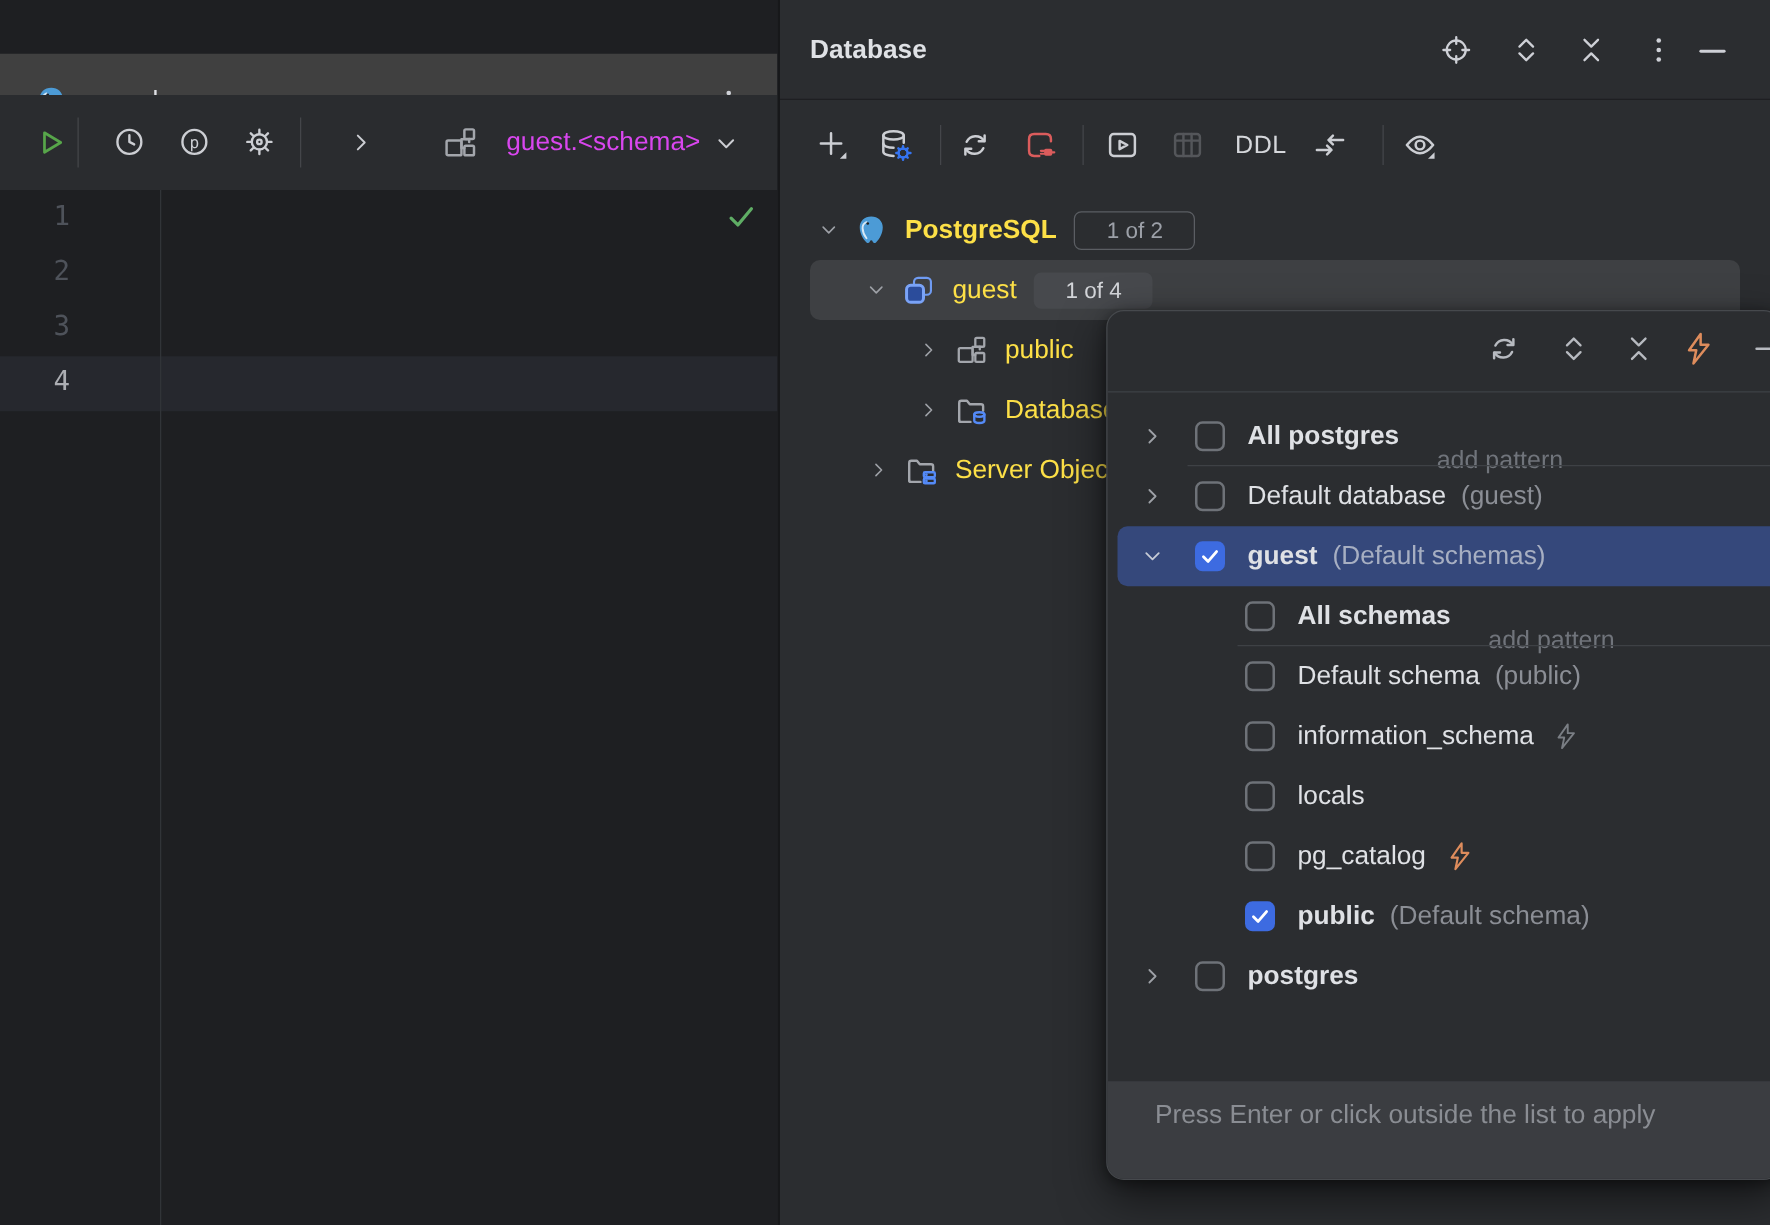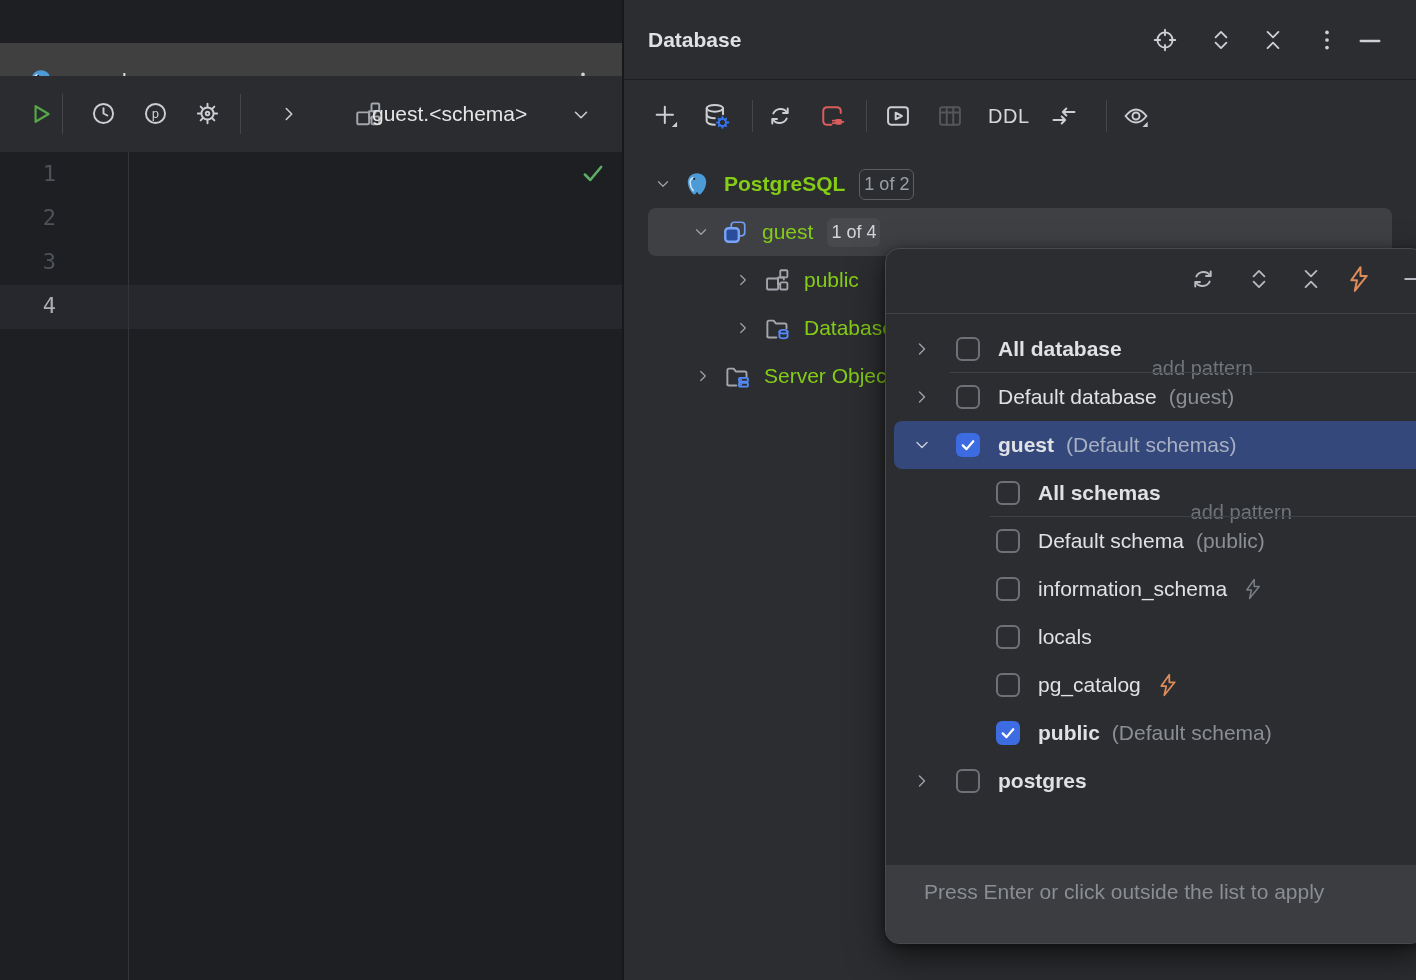--- a/index.html
+++ b/index.html
@@ -14,21 +14,21 @@
   .stroke { fill:none; stroke:currentColor; stroke-width:1.7; stroke-linecap:round; stroke-linejoin:round; }
 
   
   .editor-pane { position:absolute; left:0; top:0; width:622px; height:980px; background:#1E1F22; }
   .tabbar { position:absolute; left:0; top:0; width:622px; height:76px; background:#404040; border-bottom:1px solid #1A1B1D;margin-top:43px; }
   .tab { position:absolute; left:0; top:0; width:226px; height:76px; }
   .tab-title { position:absolute; left:66px; top:0; height:76px; line-height:76px; font-size:21px; color:#DFE1E5; }
   .tab-underline { position:absolute; left:0; top:70px; width:226px; height:6px; background:#6E727A; border-radius:3px; }
   .run-toolbar { position:absolute; left:0; top:76px; width:622px; height:76px; background:#2A2C2F; color:#CCCED3; }
   .vdiv { position:absolute; top:18px; width:1px; height:40px; background:#44464A; }
-  .sel-label { position:absolute; left:372px; top:0; height:76px; line-height:76px; font-size:21px; color:#e5e5e5; }
+  .sel-label { position:absolute; left:405px; top:0; height:76px; line-height:76px; font-size:21px; color:#d946ef; }
 
   .editor { position:absolute; left:0; top:152px; width:622px; bottom:0; background:#1E1F22;
             font-family:"DejaVu Sans Mono", monospace; }
   .active-line { position:absolute; left:0; right:0; top:133px; height:44px; background:#26282E; }
   .gutter-sep { position:absolute; left:128px; top:0; bottom:0; width:1px; background:#313438; }
   .lnum { position:absolute; left:0; width:56px; height:44px; line-height:44px; text-align:right;
           font-size:22px; color:#4E525A; }
   .lnum.active { color:#ACAEB3; }
   .codeline { position:absolute; left:133px; height:44px; line-height:44px; font-size:24px;
               white-space:pre; color:#BCBEC4; }
@@ -42,23 +42,23 @@
   .hicon { position:absolute; top:27px; color:#CED0D6; }
   .db-toolbar { position:absolute; left:0; top:80px; right:0; height:72px; color:#CCCED3; }
   .ticon { position:absolute; top:22px; color:#CCCED3; }
   .tdiv { position:absolute; top:20px; width:1px; height:32px; background:#44464A; }
   .ddl { position:absolute; left:364px; top:0; height:72px; line-height:72px; font-size:20px; color:#D5D7DB; letter-spacing:.5px; }
 
   .tree { position:absolute; left:0; top:160px; right:0; }
   .trow { position:absolute; left:0; right:0; height:48px; display:flex; align-items:center; font-size:21px; }
   .trow .chev { width:18px; margin-right:12px; color:#9DA0A6; flex:none; }
   .trow .ticn { width:26px; margin-right:14px; flex:none; }
-  .tlabel { color:#84cc16; white-space:nowrap; }
+  .tlabel { color:#fde047; white-space:nowrap; }
   .tree-selection { position:absolute; left:24px; right:24px; top:48px; height:48px; background:#3E4043; border-radius:8px; }
-  .badge { margin-left:14px; font-size:18px; border-radius:6px; padding:4px 4px; white-space:nowrap; flex:none; }
+  .badge { margin-left:14px; font-size:18px; border-radius:6px; padding:4px 25px; white-space:nowrap; flex:none; }
   .badge-outline { border:1px solid #5B5E63; color:#9CA0A8; }
   .badge-filled { background:#47494D; color:#D3D5D9; }
 
   
   .popup { position:absolute; left:885px; top:248px; width:540px; height:696px; background:#2B2D30;
            border:1px solid #46494D; border-radius:14px; overflow:hidden;
            box-shadow:0 14px 36px rgba(0,0,0,.55), 0 2px 10px rgba(0,0,0,.4); }
   .picon { position:absolute; color:#B7BAC0; }
   .psep { position:absolute; height:1px; background:#3E4145; }
   .prow { position:absolute; left:0; right:0; height:48px; display:flex; align-items:center;
@@ -400,21 +400,21 @@
 
     <div class="psep" style="top:64px;left:0;right:0;"></div>
 
     <div class="prow" style="top:76px;">
       <span class="chev">
           <svg class="stroke" width="20" height="20" viewBox="0 0 24 24">
             <path d="M9 6l6 6-6 6"></path>
           </svg>
         </span>
       <span class="cbx"></span>
-      <span class="plabel bold">All database</span>
+      <span class="plabel bold">All postgres</span>
       <span class="ppattern">add pattern</span>
     </div>
     <div class="psep" style="top:123px;left:64px;right:0;"></div>
 
     <div class="prow" style="top:124px;">
       <span class="chev">
           <svg class="stroke" width="20" height="20" viewBox="0 0 24 24">
             <path d="M9 6l6 6-6 6"></path>
           </svg>
         </span>

